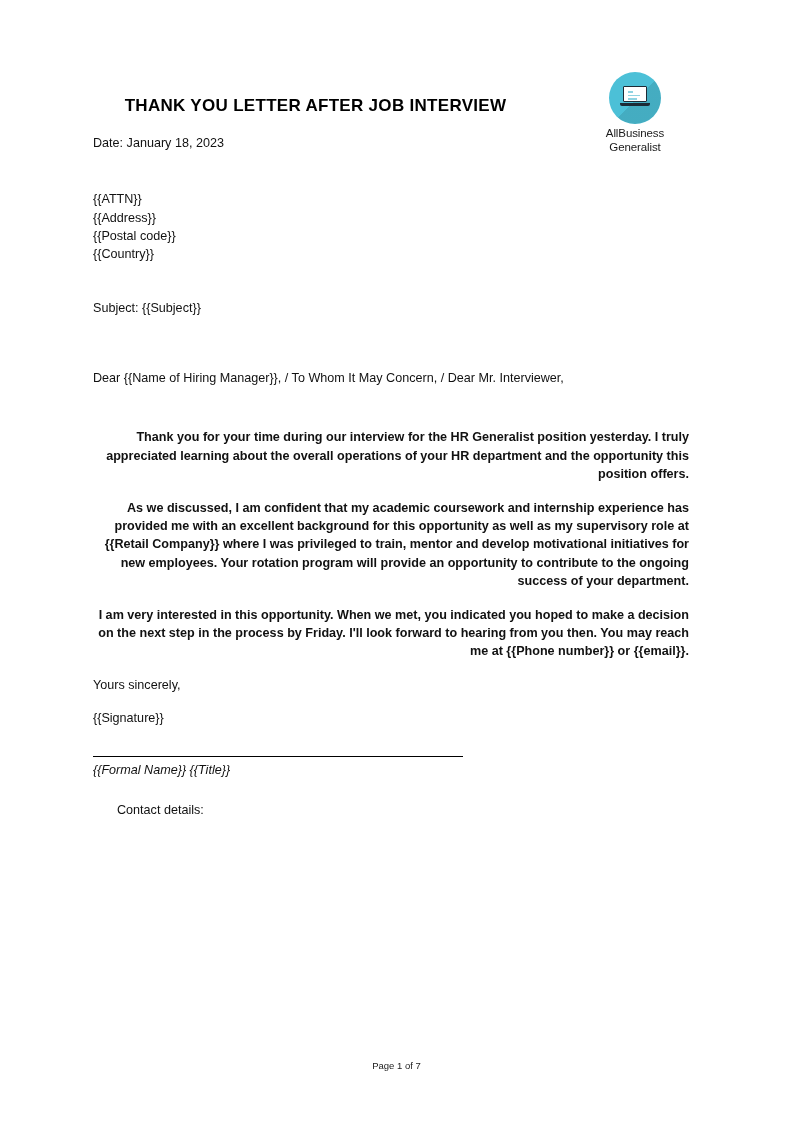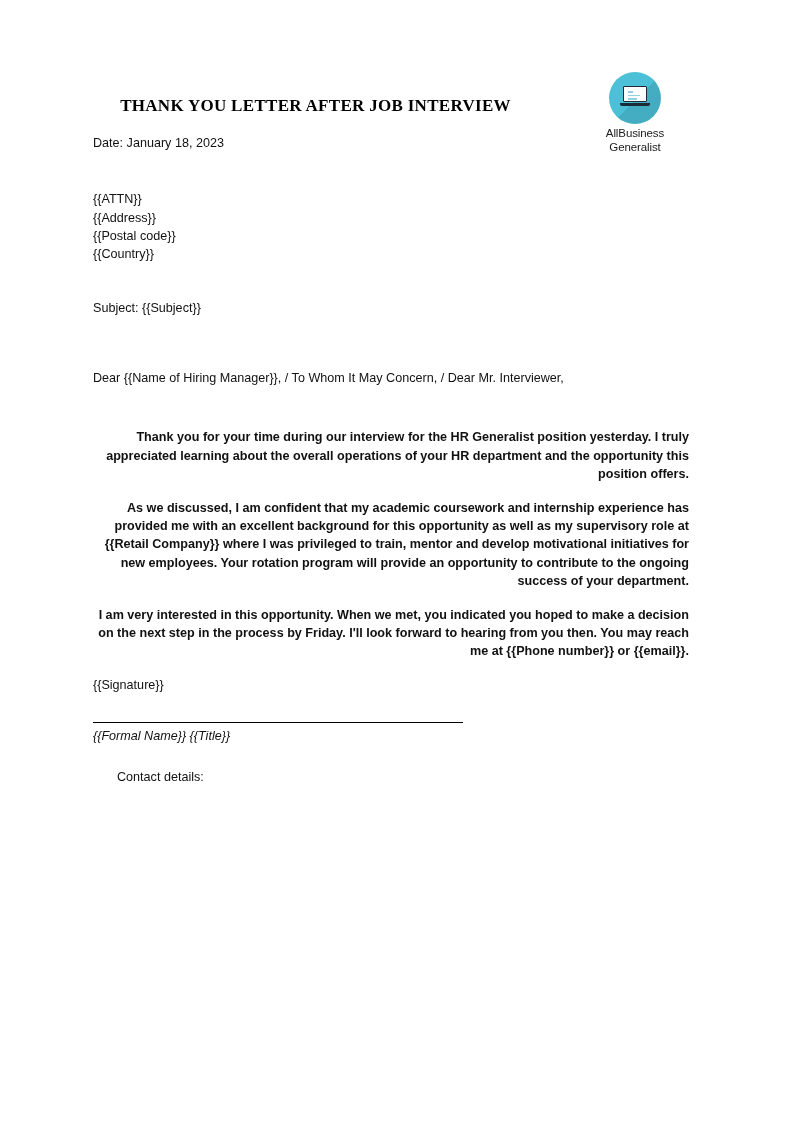--- a/index.html
+++ b/index.html
@@ -95,21 +95,21 @@
     letter-spacing: -0.1px;
   }
 
   
   .doc-title {
     position: absolute;
     left: 0;
     top: 96px;
     width: 631px;
     text-align: center;
-    font-family: Liberation Serif, serif;
+    font-family: Liberation Sans, sans-serif;
     font-weight: bold;
     font-size: 17px;
     letter-spacing: 0.3px;
     color: #000000;
   }
 
   
   .doc-body {
     position: absolute;
     left: 93px;
@@ -194,22 +194,24 @@
     </div>
 
     <div class="subject-line">Subject: {{Subject}}</div>
 
     <div class="salutation">Dear {{Name of Hiring Manager}}, /  To Whom It May Concern, / Dear Mr. Interviewer,</div>
 
     <div class="para">Thank you for your time during our interview for the HR Generalist position yesterday. I truly appreciated learning about the overall operations of your HR department and the opportunity this position offers.</div>
     <div class="para">As we discussed, I am confident that my academic coursework and internship experience has provided me with an excellent background for this opportunity as well as my supervisory role at {{Retail Company}} where I was privileged to train, mentor and develop motivational initiatives for new employees. Your rotation program will provide an opportunity to contribute to the ongoing success of your department.</div>
     <div class="para">I am very interested in this opportunity. When we met, you indicated you hoped to make a decision on the next step in the process by Friday. I'll look forward to hearing from you then. You may reach me at {{Phone number}} or {{email}}.</div>
 
+    <div class="closing-line">Yours sincerely,</div>
     <div class="closing-line">{{Signature}}</div>
 
     <div class="sig-rule"></div>
     <div class="formal-name">{{Formal Name}} {{Title}}</div>
 
     <div class="contact-details">Contact details:</div>
   </div>
 
+  <div class="footer">Page 1 of 7</div>
 
 </div>
 
 </body></html>

